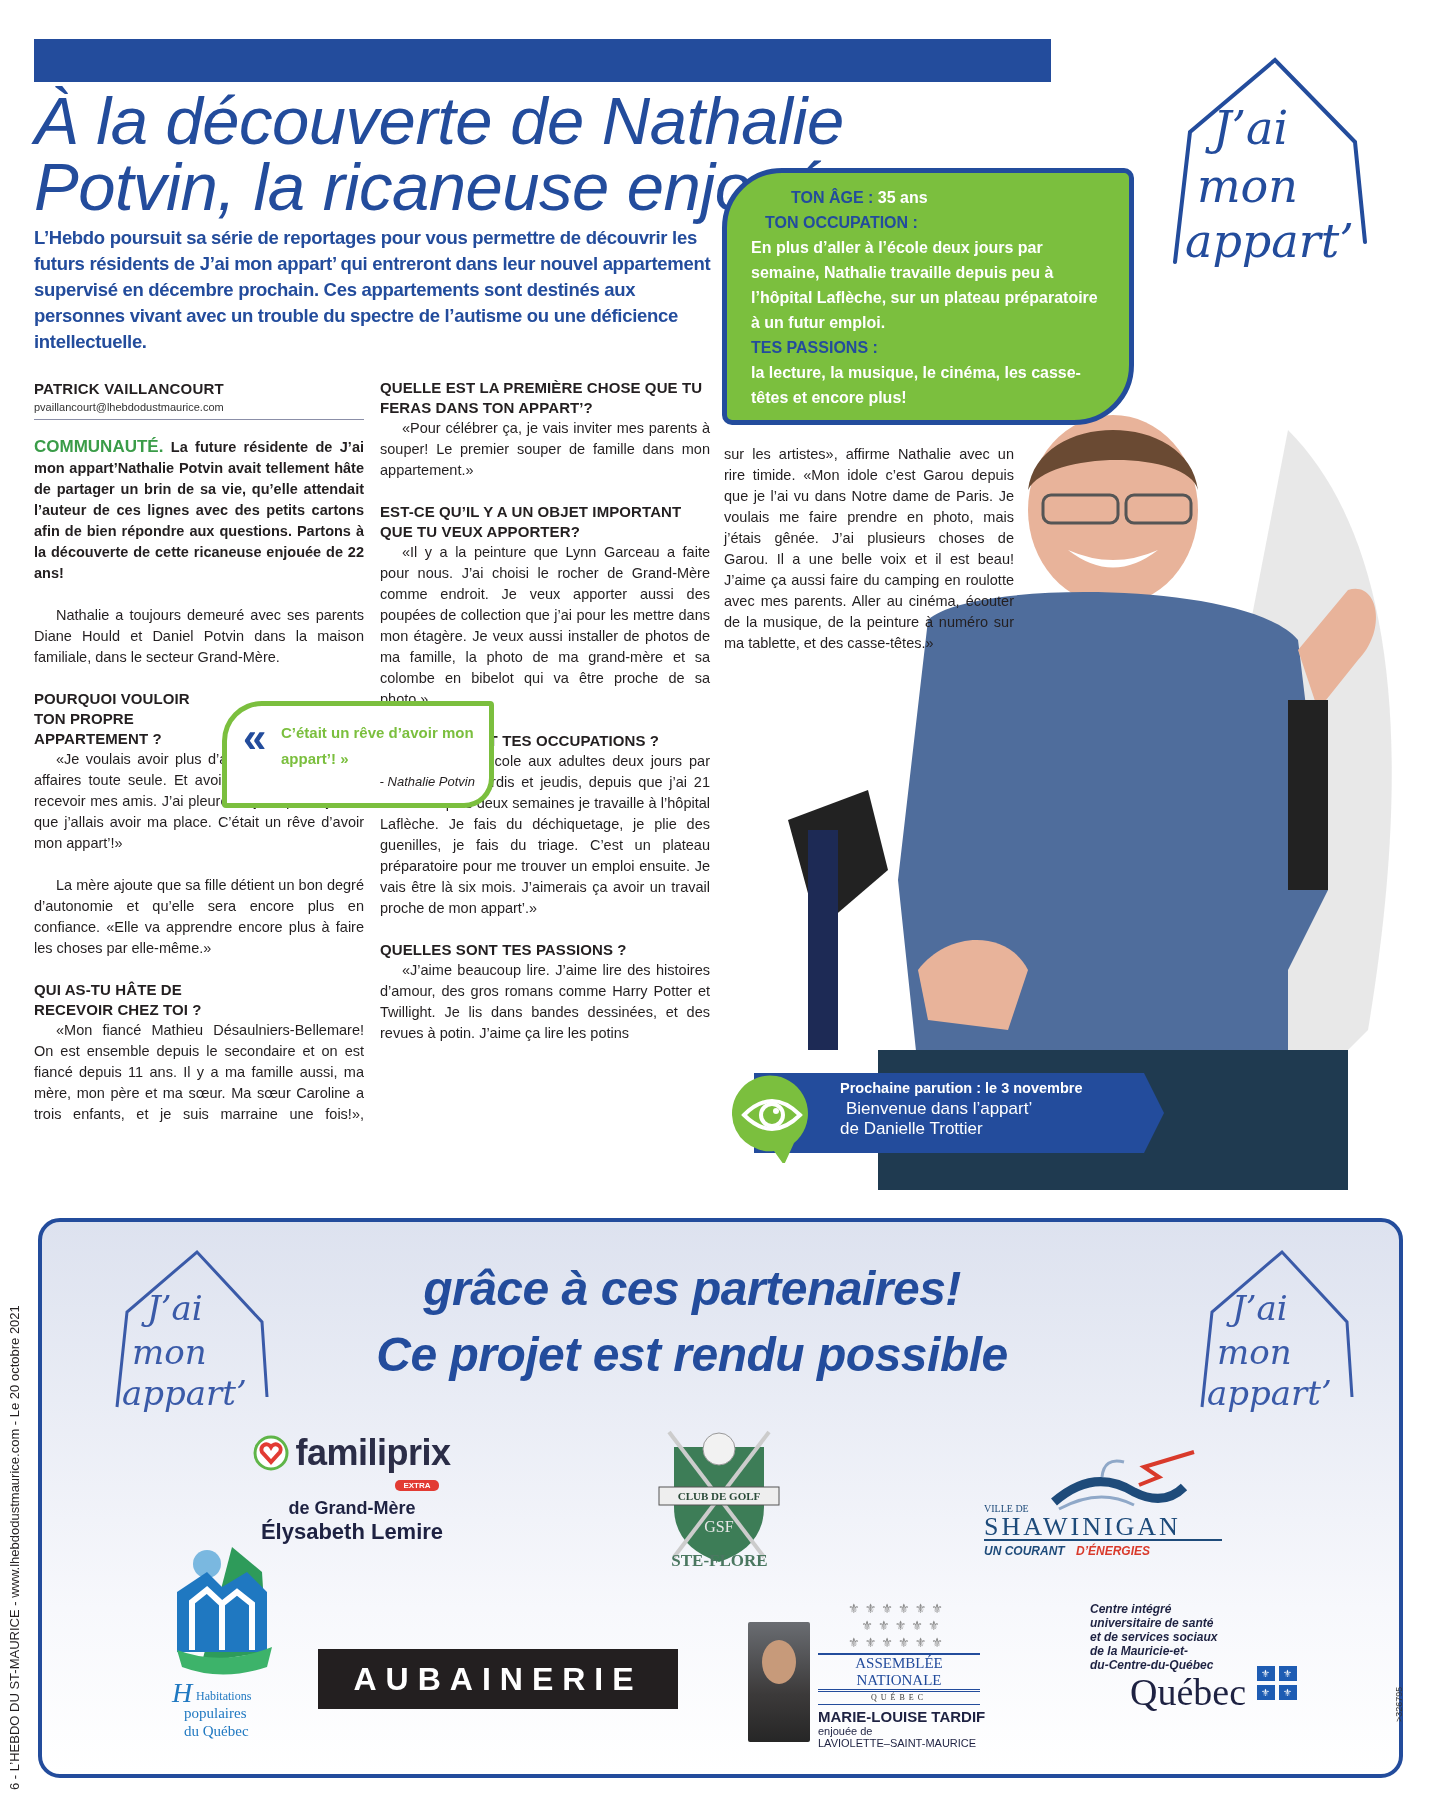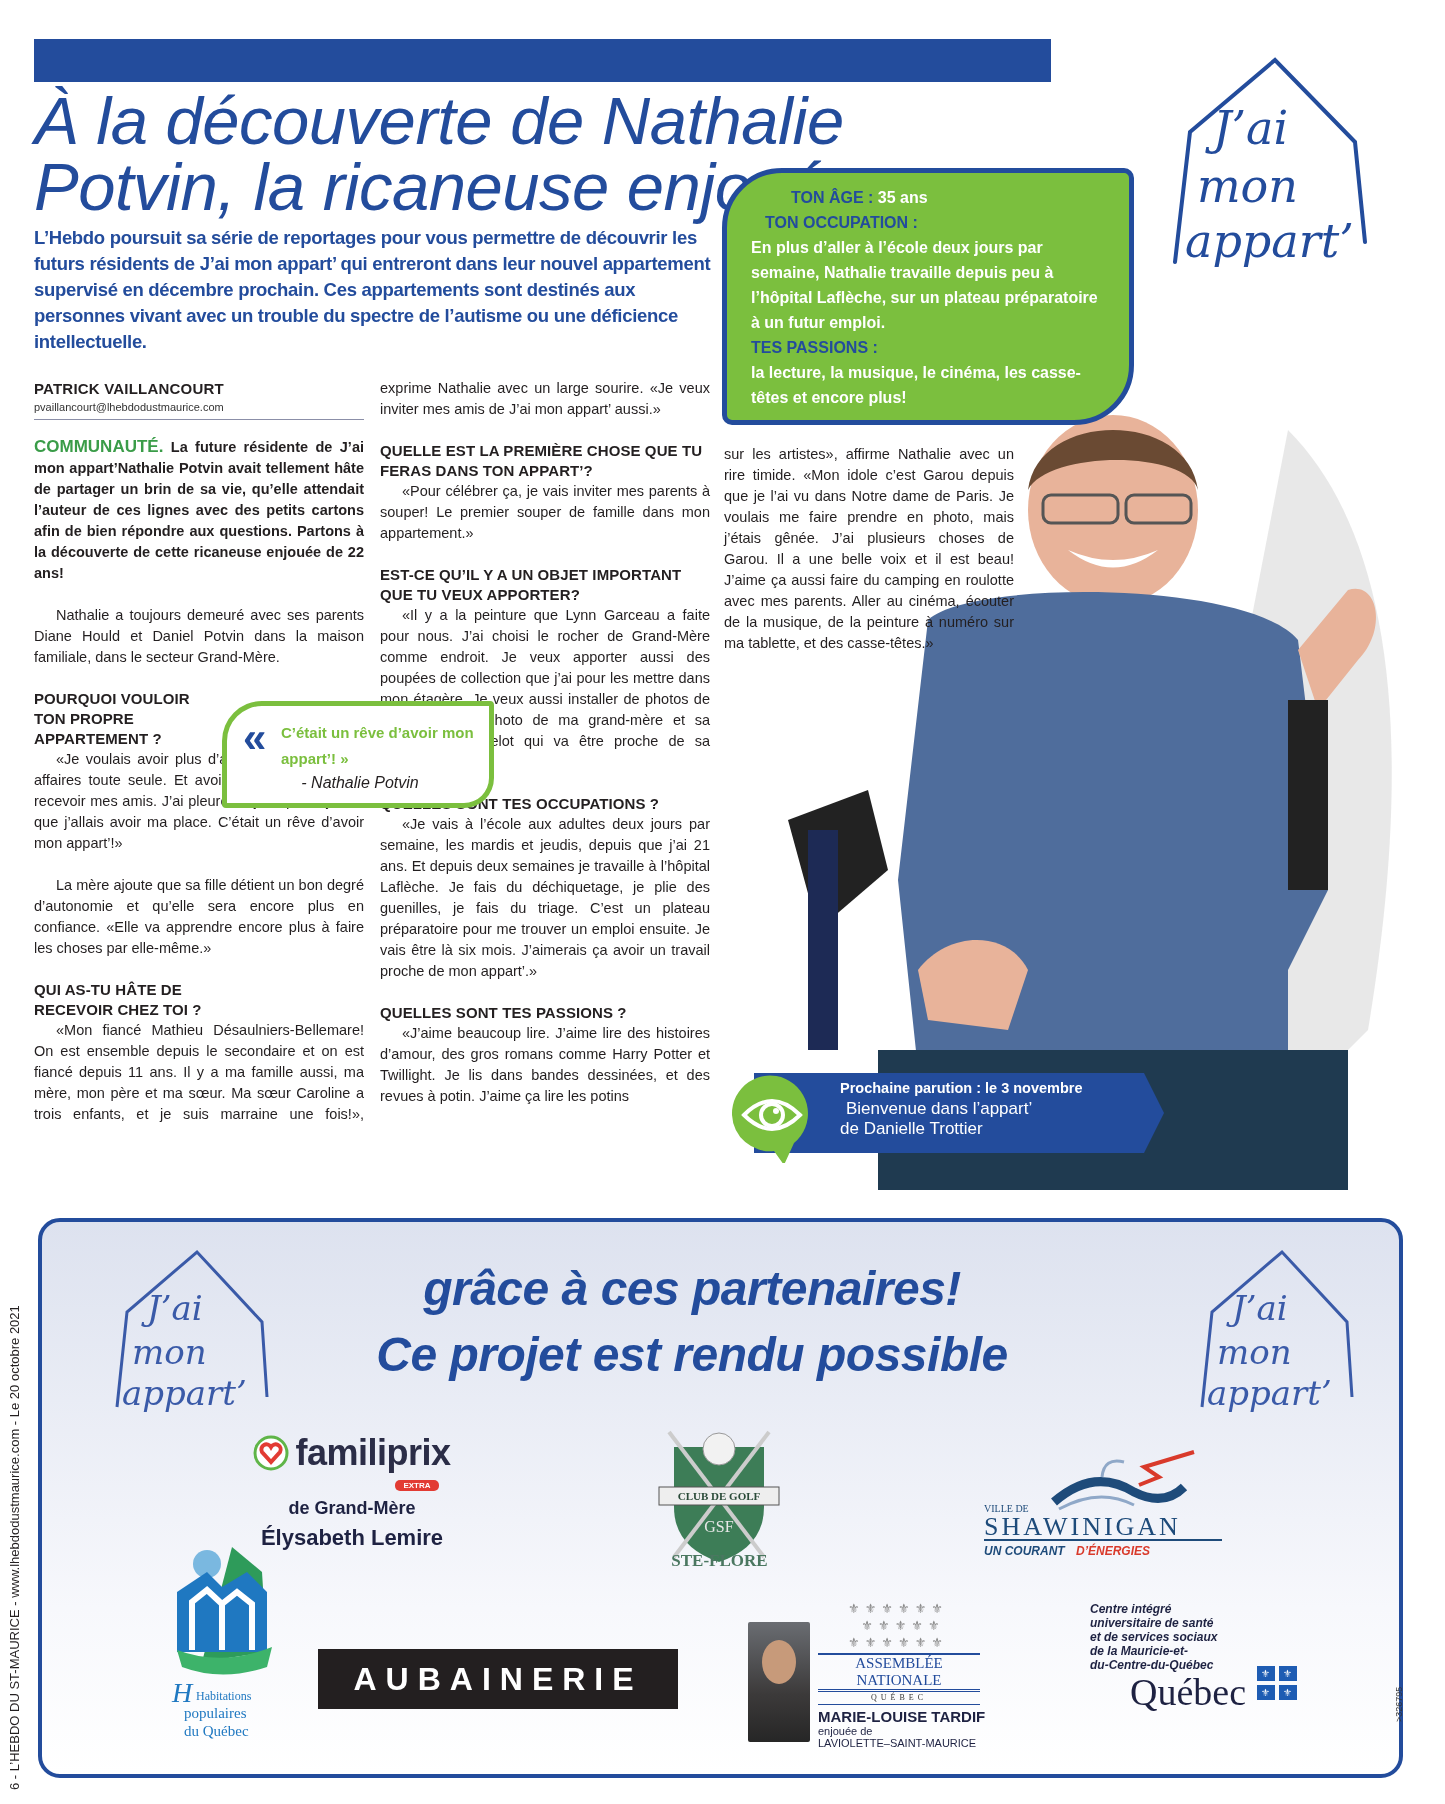--- a/index.html
+++ b/index.html
@@ -29,42 +29,42 @@
   .col1 { left: 34px; top: 436px; width: 330px; }
   .col2 { left: 380px; top: 378px; width: 330px; }
   .col3 { left: 724px; top: 444px; width: 290px; }
 
   .infobox { position: absolute; left: 722px; top: 168px; width: 412px; height: 257px; background: #7bbf3e; border: 5px solid #234c9c; border-radius: 60px 10px 60px 10px; color: #fff; padding: 12px 22px 10px 24px; font-weight: 700; font-size: 16px; line-height: 25px; }
   .infobox .lbl { color: #234c9c; }
 
   .pullquote { position: absolute; left: 222px; top: 701px; width: 272px; height: 107px; border: 5px solid #7bbf3e; border-radius: 40px 4px 30px 4px; background: #fff; padding: 14px 14px 10px 18px; }
   .pq-mark { position: absolute; left: 16px; top: 12px; color: #234c9c; font-size: 42px; font-weight: 700; line-height: 40px; }
   .pq-text { margin-left: 36px; color: #7bbf3e; font-weight: 700; font-size: 15px; line-height: 26px; }
-  .pq-attr { text-align: center; font-style: italic; font-size: 16px; margin-top: 2px; color: #231f20; }
+  .pq-attr { text-align: right; font-style: italic; font-size: 13px; margin-top: 2px; color: #231f20; }
 
   .photo { position: absolute; left: 728px; top: 410px; width: 690px; height: 780px; }
 
   .next-banner { position: absolute; left: 724px; top: 1073px; width: 440px; height: 90px; }
   .next-text { position: absolute; left: 840px; top: 1080px; color: #fff; }
   .next-line1 { font-weight: 700; font-size: 14.5px; }
   .next-line2 { font-size: 17px; margin-top: 3px; padding-left: 6px; }
   .next-line3 { font-size: 17px; }
 
   .side-text { position: absolute; left: 7px; top: 1790px; transform-origin: 0 0; transform: rotate(-90deg); font-size: 13px; color: #231f20; white-space: nowrap; width: 590px; }
 
   .partners { position: absolute; left: 38px; top: 1218px; width: 1365px; height: 560px; border: 4px solid #234c9c; border-radius: 22px; background: linear-gradient(#dde2ef, #f7f8fc 70%, #ffffff); }
   .partners-title { position: absolute; left: 300px; top: 34px; width: 700px; text-align: center; color: #234c9c; font-weight: 700; font-style: italic; font-size: 48px; line-height: 66px; letter-spacing: -0.5px; }
   .plogo-l { position: absolute; left: 55px; top: 20px; width: 200px; height: 175px; }
   .plogo-r { position: absolute; left: 1140px; top: 20px; width: 200px; height: 175px; }
 
   .familiprix { position: absolute; left: 190px; top: 210px; width: 240px; text-align: center; }
   .fp-word { font-size: 36px; font-weight: 700; color: #2b2d47; letter-spacing: -0.5px; }
   .fp-extra { display: inline-block; background: #e23b33; color: #fff; font-size: 8px; font-weight: 700; padding: 1px 8px; border-radius: 5px; margin-left: 130px; margin-top: -6px; }
   .fp-sub1 { font-weight: 700; font-size: 18px; color: #1e2242; margin-top: 6px; font-family: "Liberation Sans Narrow", "Liberation Sans", sans-serif; }
-  .fp-sub2 { font-weight: 700; font-size: 22px; color: #1e2242; margin-top: 6px; }
+  .fp-sub2 { font-weight: 700; font-size: 22px; color: #1e2242; }
 
   .golf { position: absolute; left: 612px; top: 205px; width: 130px; height: 140px; }
   .golf-name { position: absolute; left: 610px; top: 329px; width: 135px; text-align: center; font-family: "Liberation Serif", serif; font-weight: 700; color: #4a7760; font-size: 17px; }
 
   .shaw { position: absolute; left: 942px; top: 225px; width: 240px; height: 120px; }
 
   .hab { position: absolute; left: 120px; top: 320px; width: 120px; height: 200px; }
   .aubainerie { position: absolute; left: 276px; top: 427px; width: 360px; height: 60px; background: #231f20; color: #fff; text-align: center; font-weight: 700; font-size: 32px; letter-spacing: 9px; line-height: 60px; }
 
   .mla { position: absolute; left: 706px; top: 378px; width: 290px; height: 140px; }
@@ -113,21 +113,20 @@
   </p>
   <p class="indent">Nathalie a toujours demeuré avec ses parents Diane Hould et Daniel Potvin dans la maison familiale, dans le secteur Grand-Mère.</p>
   <div class="q" style="width:170px">POURQUOI VOULOIR TON PROPRE APPARTEMENT ?</div>
   <p class="indent" style="padding-right:0">«Je voulais avoir plus d’autonomie. Faire mes affaires toute seule. Et avoir mon chez-moi pour recevoir mes amis. J’ai pleuré de joie quand j’ai su que j’allais avoir ma place. C’était un rêve d’avoir mon appart’!»</p>
   <p class="indent">La mère ajoute que sa fille détient un bon degré d’autonomie et qu’elle sera encore plus en confiance. «Elle va apprendre encore plus à faire les choses par elle-même.»</p>
   <div class="q" style="width:220px">QUI AS-TU HÂTE DE RECEVOIR CHEZ TOI ?</div>
   <p class="indent nospace" style="max-height:105px;overflow:hidden">«Mon fiancé Mathieu Désaulniers-Bellemare! On est ensemble depuis le secondaire et on est fiancé depuis 11 ans. Il y a ma famille aussi, ma mère, mon père et ma sœur. Ma sœur Caroline a trois enfants, et je suis marraine une fois!», exprime Nathalie avec un large sourire. «Je veux inviter mes amis de J’ai mon appart’ aussi.»</p>
 </div>
 
 <div class="col col2">
-  <p>exprime Nathalie avec un large sourire. «Je veux inviter mes amis de J’ai mon appart’ aussi.»</p>
   <div class="q">QUELLE EST LA PREMIÈRE CHOSE QUE TU FERAS DANS TON APPART’?</div>
   <p class="indent">«Pour célébrer ça, je vais inviter mes parents à souper! Le premier souper de famille dans mon appartement.»</p>
   <div class="q">EST-CE QU’IL Y A UN OBJET IMPORTANT QUE TU VEUX APPORTER?</div>
   <p class="indent">«Il y a la peinture que Lynn Garceau a faite pour nous. J’ai choisi le rocher de Grand-Mère comme endroit. Je veux apporter aussi des poupées de collection que j’ai pour les mettre dans mon étagère. Je veux aussi installer de photos de ma famille, la photo de ma grand-mère et sa colombe en bibelot qui va être proche de sa photo.»</p>
   <div class="q">QUELLES SONT TES OCCUPATIONS ?</div>
   <p class="indent">«Je vais à l’école aux adultes deux jours par semaine, les mardis et jeudis, depuis que j’ai 21 ans. Et depuis deux semaines je travaille à l’hôpital Laflèche. Je fais du déchiquetage, je plie des guenilles, je fais du triage. C’est un plateau préparatoire pour me trouver un emploi ensuite. Je vais être là six mois. J’aimerais ça avoir un travail proche de mon appart’.»</p>
   <div class="q">QUELLES SONT TES PASSIONS ?</div>
   <p class="indent nospace">«J’aime beaucoup lire. J’aime lire des histoires d’amour, des gros romans comme Harry Potter et Twillight. Je lis dans bandes dessinées, et des revues à potin. J’aime ça lire les potins</p>
 </div>
 

